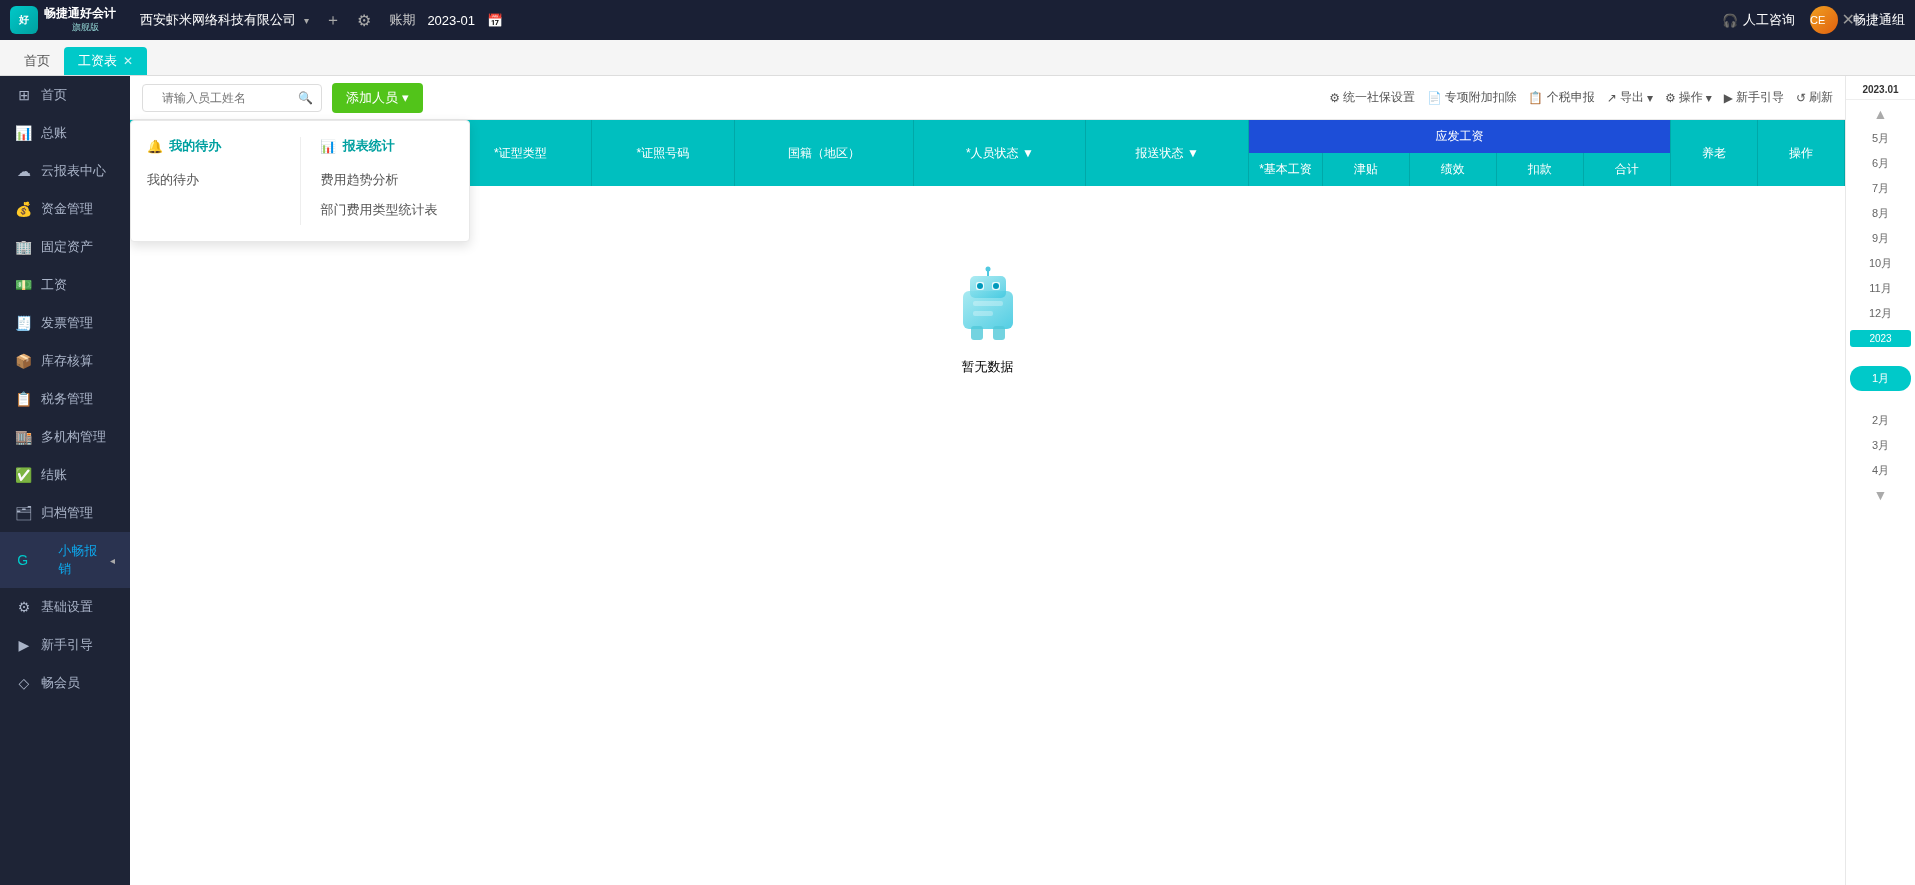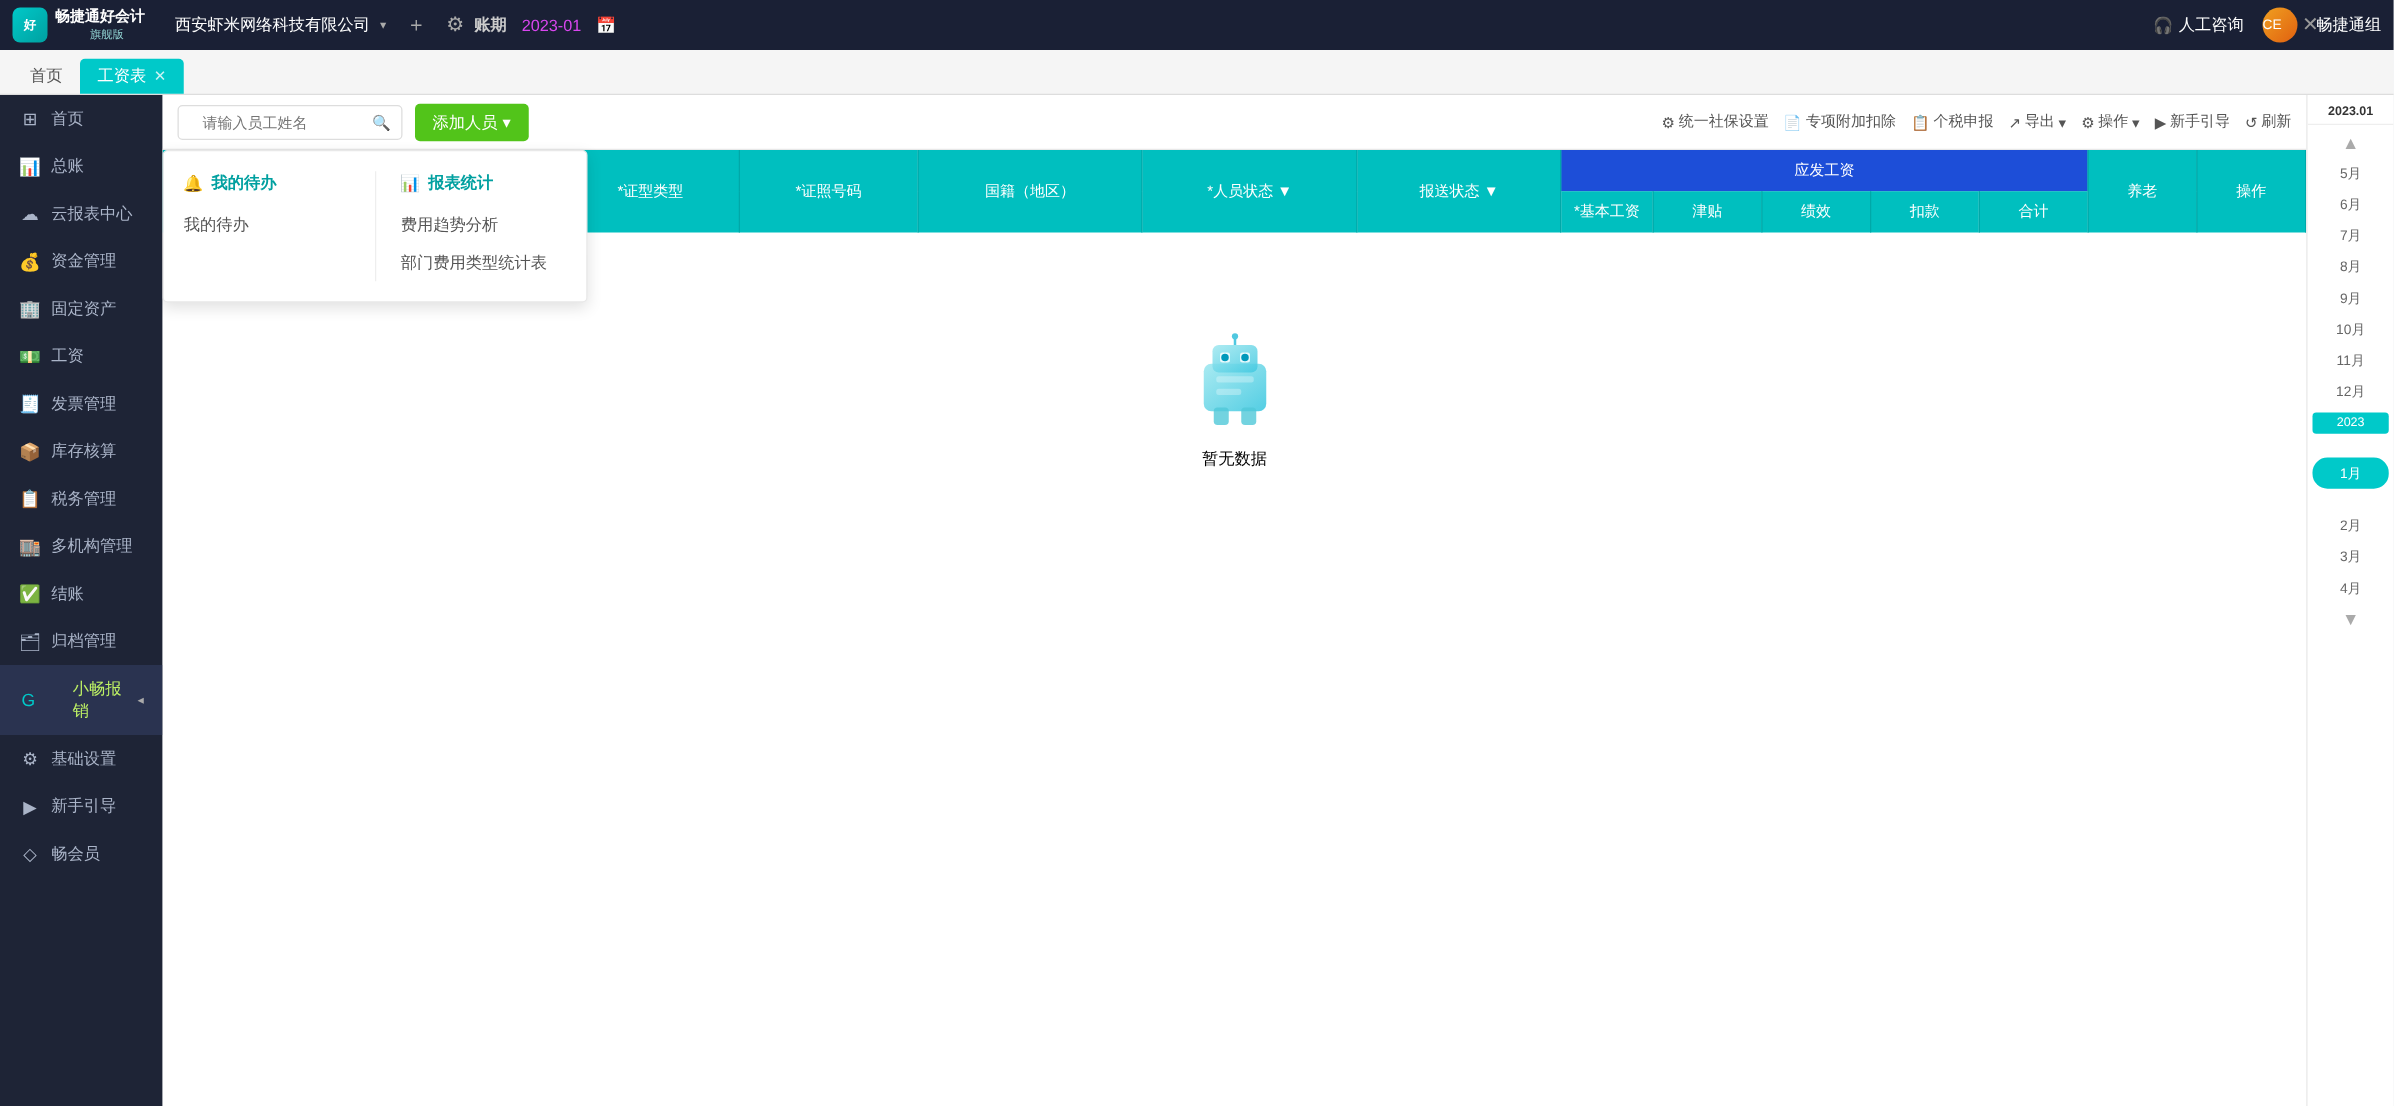--- a/index.html
+++ b/index.html
@@ -253,22 +253,22 @@
       <div class="logo-text">畅捷通好会计</div>
       <div class="logo-sub">旗舰版</div>
     </div>
   </div>
 
   <div class="company-area">
     <span>西安虾米网络科技有限公司</span>
     <span class="chevron-down">▾</span>
     <span class="plus-btn">＋</span>
     <span class="settings-btn">⚙</span>
-    <span style="color:#ccc;font-weight:bold;">账期</span>
-    <span style="color:#d946ef;margin-left:4px;">2023-01</span>
+    <span style="margin-left:10px;color:#ccc;">账期</span>
+    <span style="color:#ffffff;margin-left:4px;">2023-01</span>
     <span style="color:#aaa;margin-left:4px;">📅</span>
   </div>
 
   <div class="header-right">
     <span style="display:flex;align-items:center;gap:4px;cursor:pointer;">
       <span>🎧</span>
       <span>人工咨询</span>
     </span>
     <div class="user-avatar">
       <span>CE</span>
@@ -334,21 +334,21 @@
     <div class="sidebar-item">
       <span class="sidebar-icon">✅</span>
       <span>结账</span>
     </div>
     <div class="sidebar-item">
       <span class="sidebar-icon">🗂</span>
       <span>归档管理</span>
     </div>
     <div class="sidebar-item active-highlight">
       <span class="sidebar-icon" style="color:#00c9c9;">G</span>
-      <span style="color:#bef264;margin-left:20px;">小畅报销</span>
+      <span style="color:#0ea5e9;margin-left:20px;">小畅报销</span>
       <span style="margin-left:auto;color:#aaa;font-size:10px;">◂</span>
     </div>
     <div class="sidebar-item">
       <span class="sidebar-icon">⚙</span>
       <span>基础设置</span>
     </div>
     <div class="sidebar-item">
       <span class="sidebar-icon">▶</span>
       <span>新手引导</span>
     </div>

